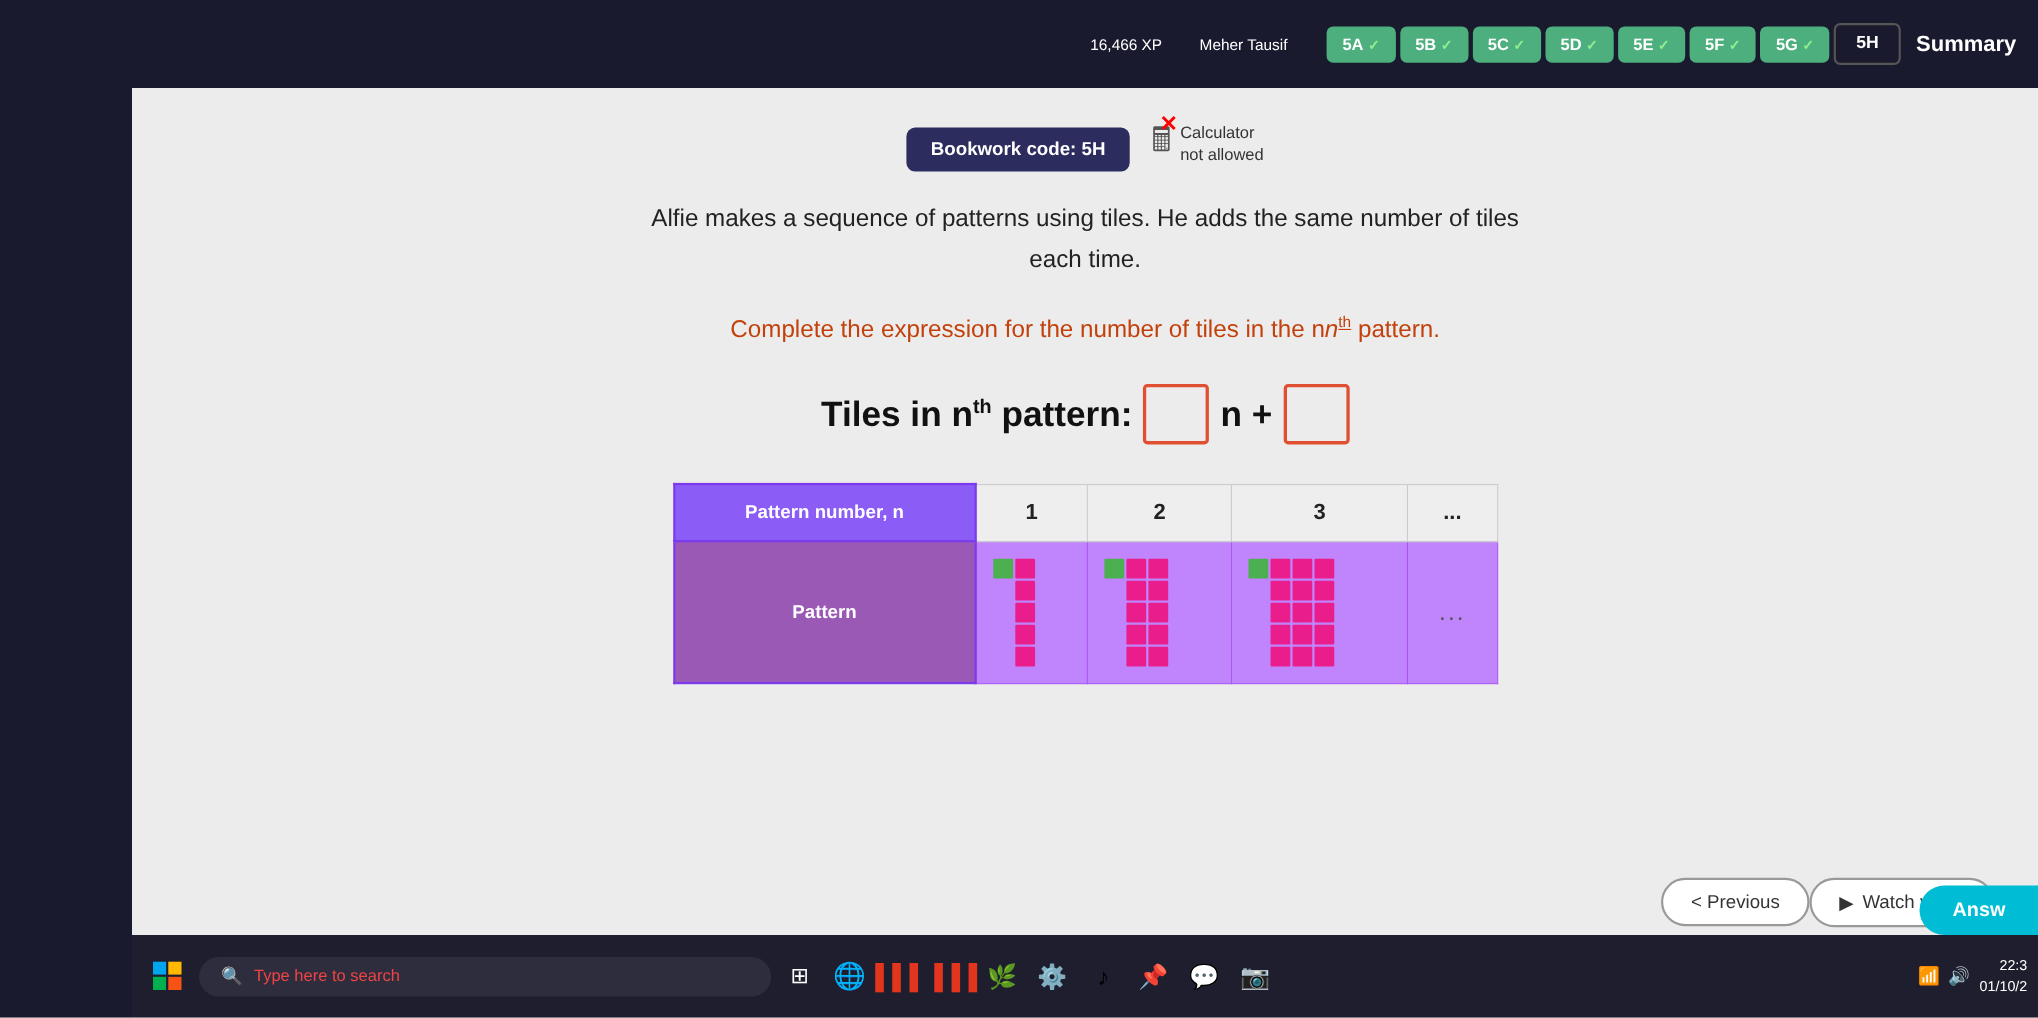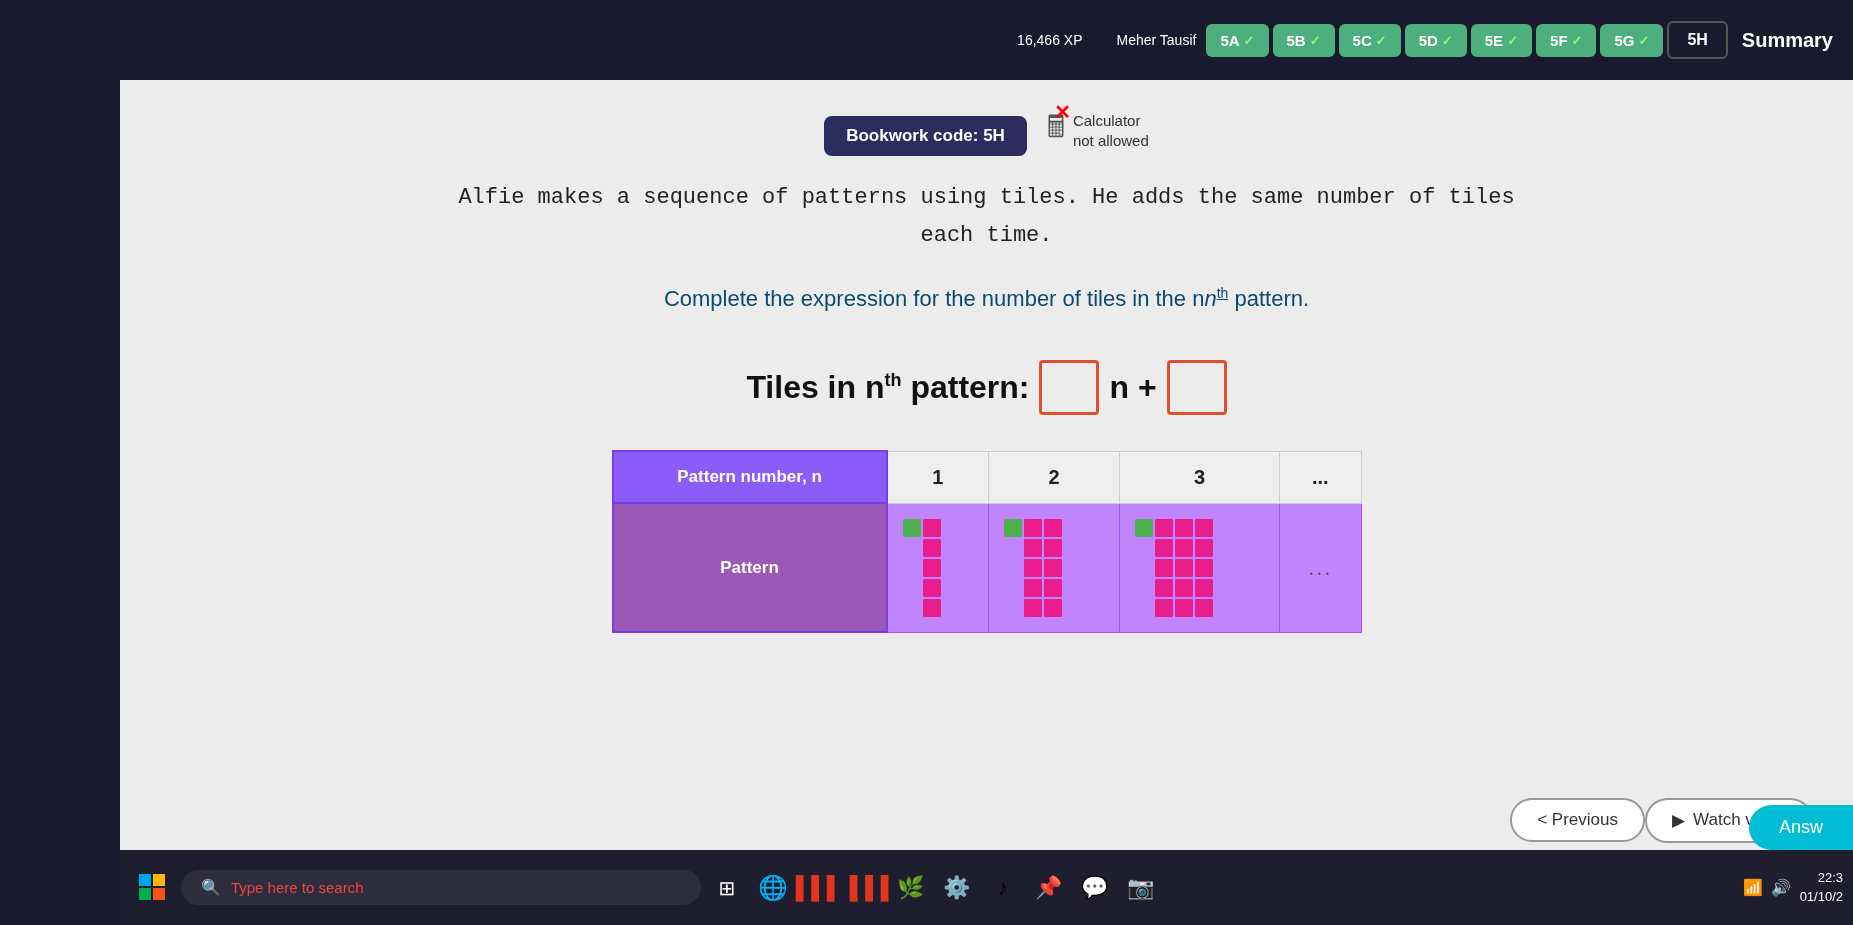--- a/index.html
+++ b/index.html
@@ -145,28 +145,27 @@
     }
 
     
     .question-text {
       text-align: center;
       font-size: 22px;
       color: #222;
       margin-bottom: 20px;
       line-height: 1.5;
       max-width: 1100px;
-      font-family: Liberation Mono, monospace;
     }
 
     .question-sub {
       text-align: right;
       font-size: 22px;
-      color: #0c4a6e;
-      margin-bottom: 45px;
+      color: #c2410c;
+      margin-bottom: 34px;
       line-height: 1.5;
     }
 
     
     .formula-row {
       display: flex;
       align-items: center;
       gap: 10px;
       margin-bottom: 35px;
       font-size: 32px;
@@ -292,21 +291,21 @@
     .answer-btn {
       position: absolute;
       right: 0;
       bottom: 75px;
       background: #00bcd4;
       color: white;
       border: none;
       border-radius: 25px 0 0 25px;
       padding: 12px 30px;
       font-size: 18px;
-      font-weight: normal;
+      font-weight: bold;
       cursor: pointer;
     }
 
     
     .taskbar {
       position: absolute;
       bottom: 0;
       left: 0;
       width: 100%;
       height: 75px;
@@ -399,21 +398,21 @@
 
 <div class="left-panel"></div>
 
 <div class="main-area">
 
   <div class="top-nav">
 
     <span class="user-info">16,466 XP</span>
     <span class="user-info">Meher Tausif</span>
 
-    <button class="nav-tab" style="margin-left:6px;">
+    <button class="nav-tab" style="margin-left:32px;">
       <span>5A</span>
       <span class="check">✓</span>
     </button>
     <button class="nav-tab">
       <span>5B</span>
       <span class="check">✓</span>
     </button>
     <button class="nav-tab">
       <span>5C</span>
       <span class="check">✓</span>

